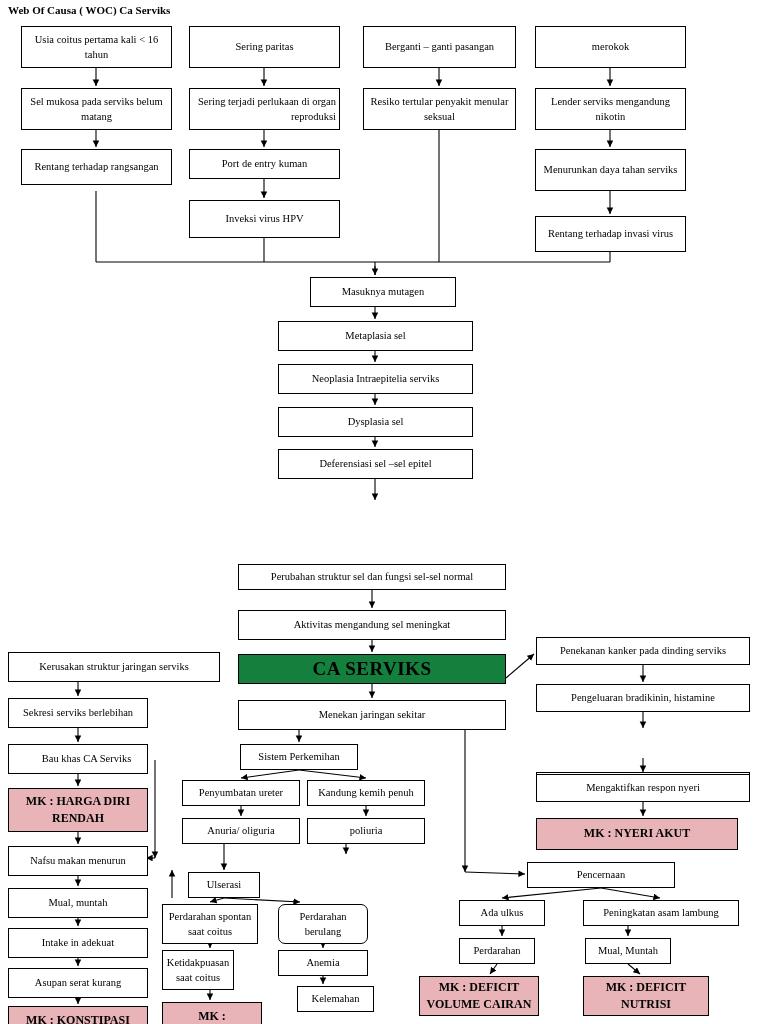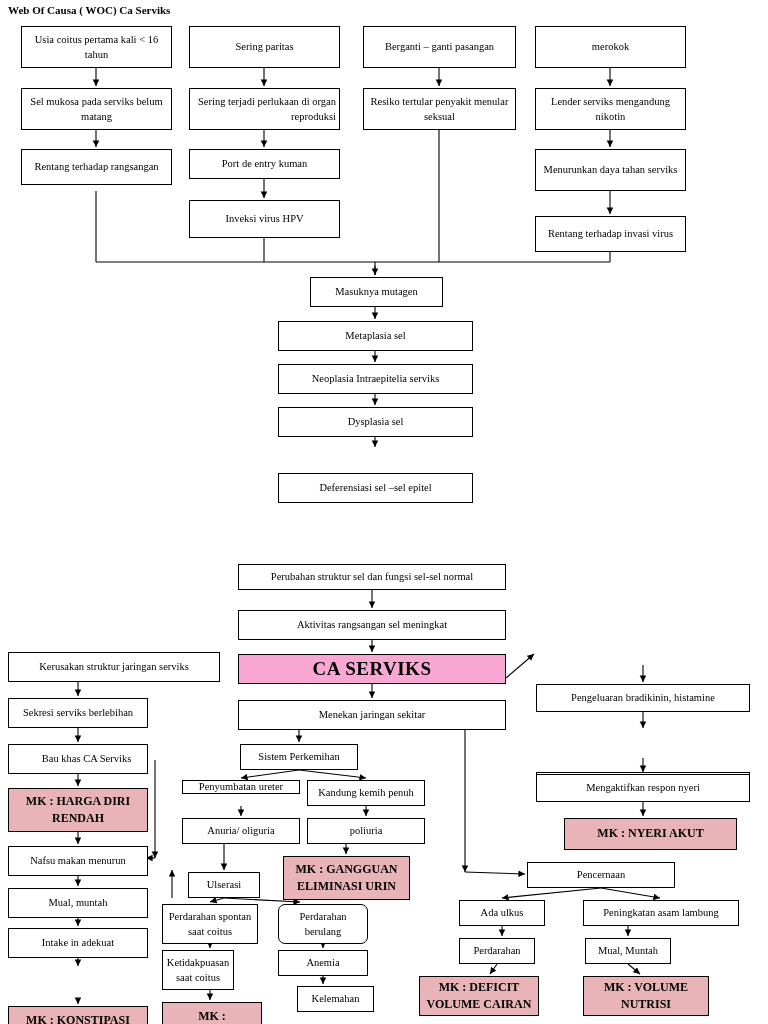--- a/index.html
+++ b/index.html
@@ -21,21 +21,21 @@
     border:1px solid #000;
     background:#ffffff;
     font-size:10.5px;
     line-height:1.45;
     text-align:center;
     display:flex;align-items:center;justify-content:center;
     padding:2px 3px;
     box-sizing:border-box;
   }
   .node.pink{ background:#e8b4b8; }
-  .node.blue{ background:#f9a8d4; }
+  .node.blue{ background:#15803d; }
   .node.big{ font-size:19px;font-weight:bold;letter-spacing:.5px; }
   .node.med{ font-size:12px;font-weight:bold; }
   svg.lines{position:absolute;left:0;top:0;width:768px;height:1024px;pointer-events:none;}
 </style>
 </head>
 <body>
 
 <div id="canvas">
 
   <div class="title">Web Of Causa ( WOC) Ca Serviks</div>
@@ -132,54 +132,55 @@
     <div class="node" style="left: 535px; top: 26px; width: 151px; height: 42px;">merokok</div>
     <div class="node" style="left: 21px; top: 88px; width: 151px; height: 42px;">Sel mukosa pada serviks belum matang</div>
     <div class="node" style="left: 189px; top: 88px; width: 151px; height: 42px; text-align: right;">Sering terjadi perlukaan di organ reproduksi</div>
     <div class="node" style="left: 363px; top: 88px; width: 153px; height: 42px;">Resiko tertular penyakit menular seksual</div>
     <div class="node" style="left: 535px; top: 88px; width: 151px; height: 42px;">Lender serviks mengandung nikotin</div>
     <div class="node" style="left: 21px; top: 149px; width: 151px; height: 36px;">Rentang terhadap rangsangan</div>
     <div class="node" style="left: 189px; top: 149px; width: 151px; height: 30px;">Port de entry kuman</div>
     <div class="node" style="left: 535px; top: 149px; width: 151px; height: 42px;">Menurunkan daya tahan serviks</div>
     <div class="node" style="left: 189px; top: 200px; width: 151px; height: 38px;">Inveksi virus HPV</div>
     <div class="node" style="left: 535px; top: 216px; width: 151px; height: 36px;">Rentang terhadap invasi virus</div>
-    <div class="node" style="left: 310px; top: 277px; width: 133px; height: 30px;">Masuknya mutagen</div>
+    <div class="node" style="left: 310px; top: 277px; width: 146px; height: 30px;">Masuknya mutagen</div>
     <div class="node" style="left: 278px; top: 321px; width: 195px; height: 30px;">Metaplasia sel</div>
     <div class="node" style="left: 278px; top: 364px; width: 195px; height: 30px;">Neoplasia Intraepitelia serviks</div>
     <div class="node" style="left: 278px; top: 407px; width: 195px; height: 30px;">Dysplasia sel</div>
-    <div class="node" style="left: 278px; top: 449px; width: 195px; height: 30px; margin-top: 24px;">Deferensiasi sel –sel epitel</div>
+    <div class="node" style="left: 278px; top: 449px; width: 195px; height: 30px;">Deferensiasi sel –sel epitel</div>
     <div class="node" style="left: 238px; top: 564px; width: 268px; height: 26px;">Perubahan struktur sel dan fungsi sel-sel normal</div>
-    <div class="node" style="left: 238px; top: 610px; width: 268px; height: 30px;">Aktivitas rangsangan sel meningkat</div>
+    <div class="node" style="left: 238px; top: 610px; width: 268px; height: 30px;">Aktivitas mengandung sel meningkat</div>
     <div class="node blue big" style="left: 238px; top: 654px; width: 268px; height: 30px;">CA SERVIKS</div>
     <div class="node" style="left: 238px; top: 700px; width: 268px; height: 30px;">Menekan jaringan sekitar</div>
     <div class="node" style="left: 8px; top: 652px; width: 212px; height: 30px;">Kerusakan struktur jaringan serviks</div>
     <div class="node" style="left: 8px; top: 698px; width: 140px; height: 30px; text-align: center;">Sekresi serviks berlebihan</div>
     <div class="node" style="left: 8px; top: 744px; width: 140px; height: 30px; padding-left: 20px;">Bau khas CA Serviks</div>
     <div class="node pink med" style="left: 8px; top: 788px; width: 140px; height: 44px;">MK : HARGA DIRI RENDAH</div>
     <div class="node" style="left: 8px; top: 846px; width: 140px; height: 30px;">Nafsu makan menurun</div>
     <div class="node" style="left: 8px; top: 888px; width: 140px; height: 30px;">Mual, muntah</div>
     <div class="node" style="left: 8px; top: 928px; width: 140px; height: 30px;">Intake in adekuat</div>
+    <div class="node" style="left: 8px; top: 968px; width: 140px; height: 30px;">Asupan serat kurang</div>
     <div class="node pink med" style="left: 8px; top: 1006px; width: 140px; height: 30px;">MK : KONSTIPASI</div>
     <div class="node" style="left: 240px; top: 744px; width: 118px; height: 26px;">Sistem Perkemihan</div>
-    <div class="node" style="left: 182px; top: 780px; width: 118px; height: 14px;">Penyumbatan ureter</div>
+    <div class="node" style="left: 182px; top: 780px; width: 118px; height: 26px;">Penyumbatan ureter</div>
     <div class="node" style="left: 307px; top: 780px; width: 118px; height: 26px;">Kandung kemih penuh</div>
     <div class="node" style="left: 182px; top: 818px; width: 118px; height: 26px;">Anuria/ oliguria</div>
     <div class="node" style="left: 307px; top: 818px; width: 118px; height: 26px;">poliuria</div>
-    <div class="node pink med" style="left: 283px; top: 856px; width: 127px; height: 44px;">MK : GANGGUAN ELIMINASI URIN</div>
     <div class="node" style="left: 188px; top: 872px; width: 72px; height: 26px;">Ulserasi</div>
     <div class="node" style="left: 162px; top: 904px; width: 96px; height: 40px;">Perdarahan spontan saat coitus</div>
     <div class="node" style="left: 278px; top: 904px; width: 90px; height: 40px; border-radius: 7px;">Perdarahan berulang</div>
     <div class="node" style="left: 162px; top: 950px; width: 72px; height: 40px;">Ketidakpuasan saat coitus</div>
     <div class="node" style="left: 278px; top: 950px; width: 90px; height: 26px;">Anemia</div>
     <div class="node" style="left: 297px; top: 986px; width: 77px; height: 26px;">Kelemahan</div>
     <div class="node pink med" style="left: 162px; top: 1002px; width: 100px; height: 30px;">MK :</div>
+    <div class="node" style="left: 536px; top: 637px; width: 214px; height: 28px;">Penekanan kanker pada dinding serviks</div>
     <div class="node" style="left: 536px; top: 684px; width: 214px; height: 28px;">Pengeluaran bradikinin, histamine</div>
     <div class="node" style="left: 536px; top: 730px; width: 214px; height: 28px; margin-top: 42px;">Penekanan ujung saraf simpatik</div>
     <div class="node" style="left: 536px; top: 774px; width: 214px; height: 28px; text-align: center;">Mengaktifkan respon nyeri</div>
-    <div class="node pink med" style="left: 536px; top: 818px; width: 173px; height: 32px; margin-left: 28px;">MK : NYERI AKUT</div>
+    <div class="node pink med" style="left: 536px; top: 818px; width: 202px; height: 32px;">MK : NYERI AKUT</div>
     <div class="node" style="left: 527px; top: 862px; width: 148px; height: 26px;">Pencernaan</div>
     <div class="node" style="left: 459px; top: 900px; width: 86px; height: 26px;">Ada ulkus</div>
     <div class="node" style="left: 583px; top: 900px; width: 156px; height: 26px;">Peningkatan asam lambung</div>
     <div class="node" style="left: 459px; top: 938px; width: 76px; height: 26px;">Perdarahan</div>
     <div class="node" style="left: 585px; top: 938px; width: 86px; height: 26px;">Mual, Muntah</div>
     <div class="node pink med" style="left: 419px; top: 976px; width: 120px; height: 40px;">MK : DEFICIT VOLUME CAIRAN</div>
-    <div class="node pink med" style="left: 583px; top: 976px; width: 126px; height: 40px;">MK : VOLUME NUTRISI</div>
+    <div class="node pink med" style="left: 583px; top: 976px; width: 126px; height: 40px;">MK : DEFICIT NUTRISI</div>
   </div>
 
 </body></html>

